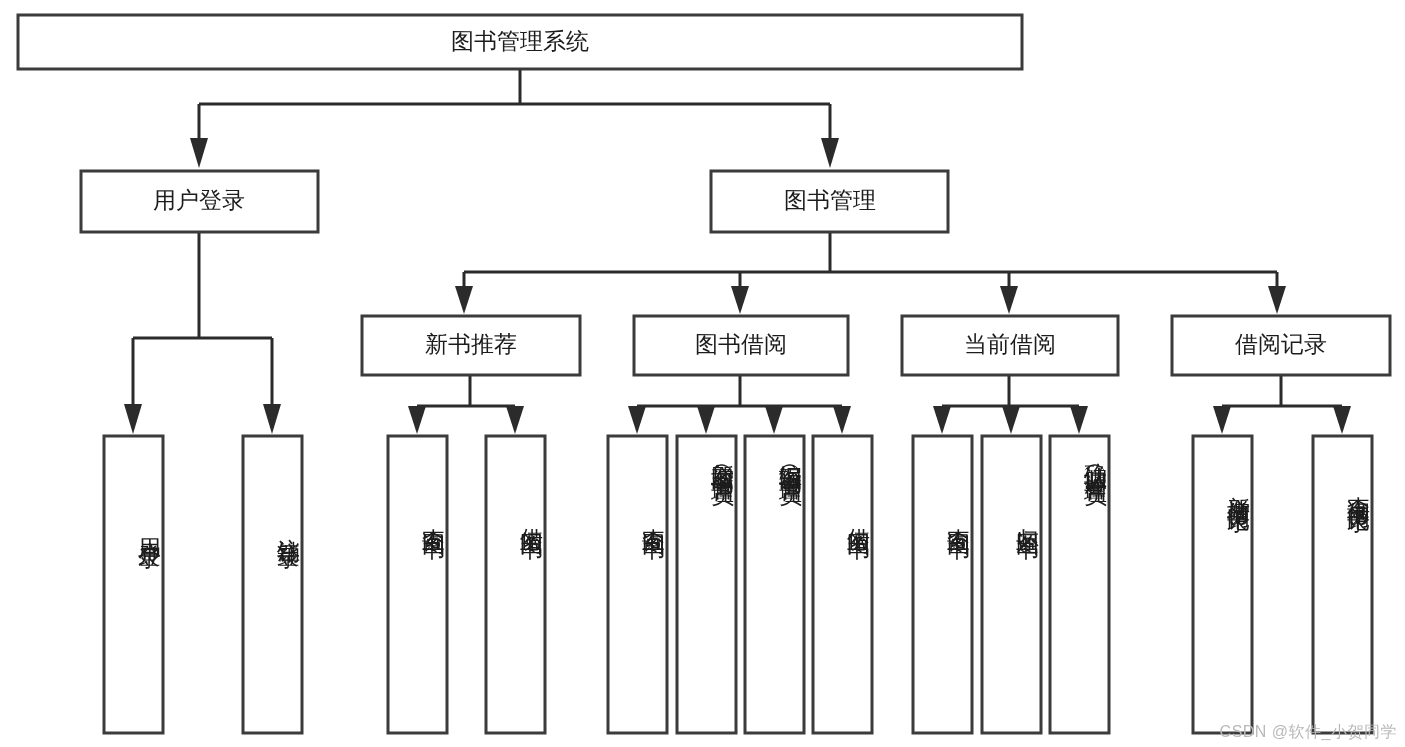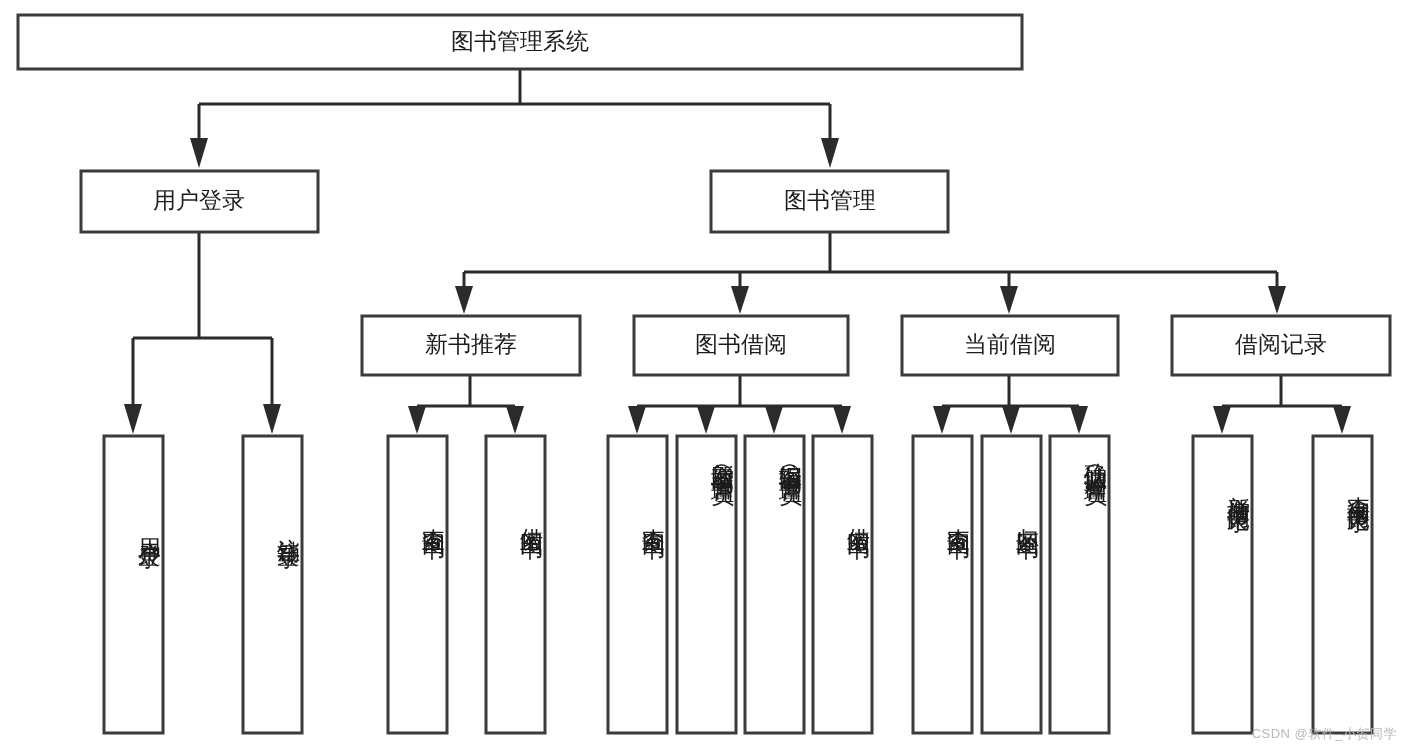--- a/index.html
+++ b/index.html
@@ -63,21 +63,21 @@
     letter-spacing: 3px;
     white-space: nowrap;
     text-align: center;
     pointer-events: none;
   }
   .watermark {
     position: absolute;
     right: 8px;
     bottom: 4px;
     font-family: "Liberation Sans", "DejaVu Sans", sans-serif;
-    font-size: 13px;
+    font-size: 16px;
     color: #b9b9b9;
     white-space: nowrap;
     letter-spacing: 0.5px;
   }
 </style>
 </head>
 <body>
 
 <div id="diagram-root">
 

